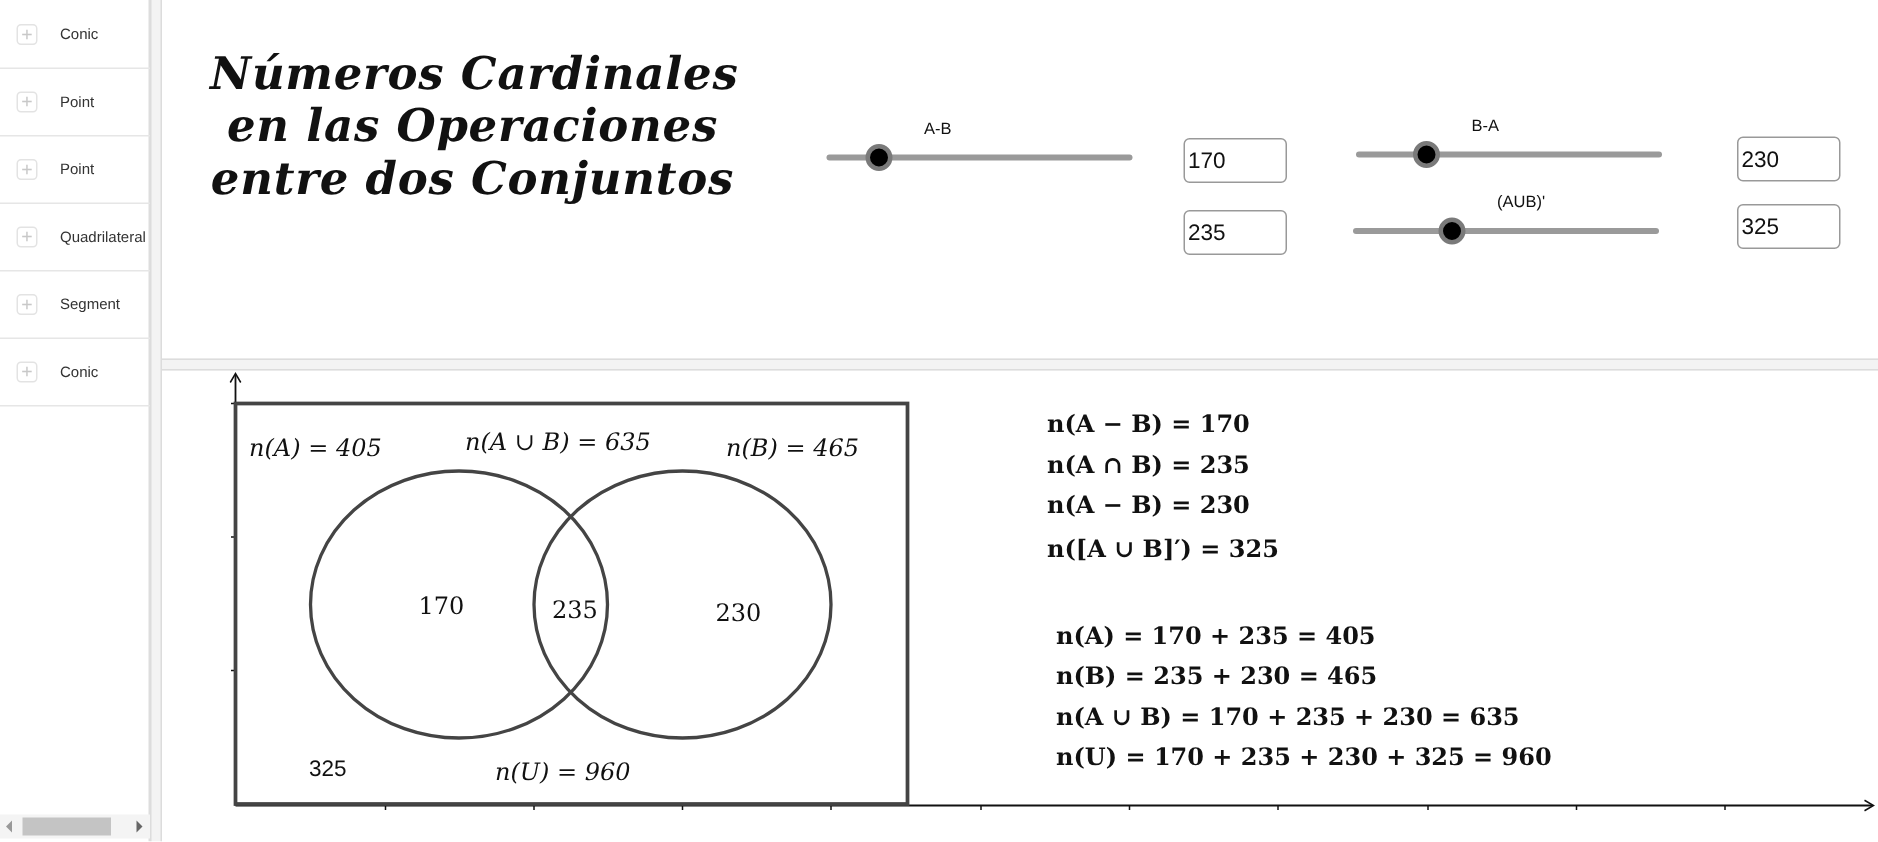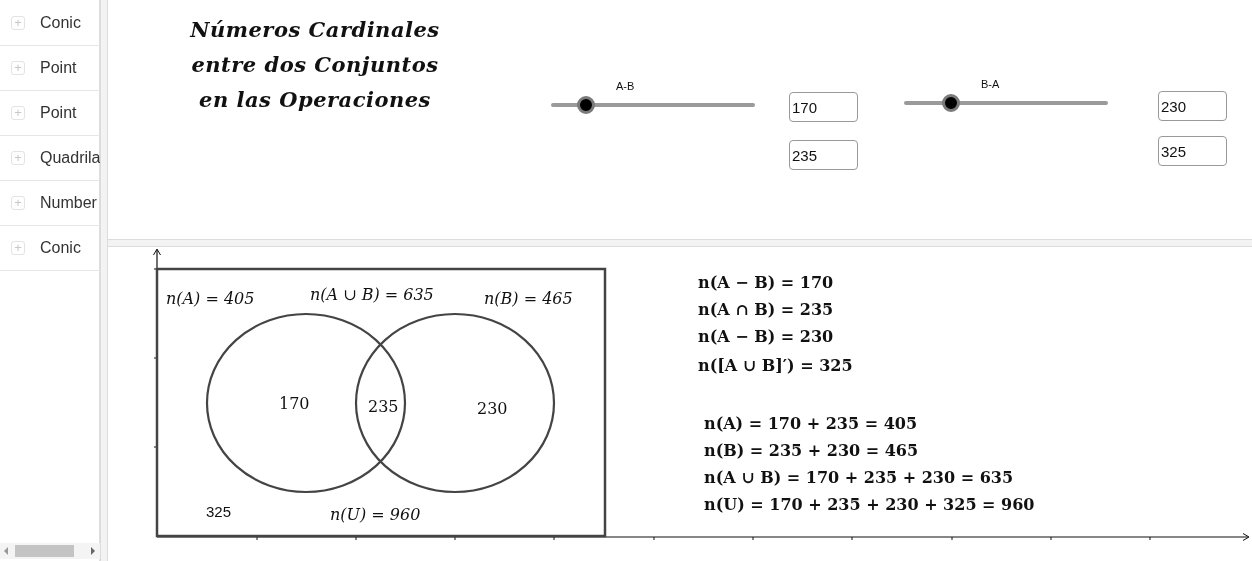--- a/index.html
+++ b/index.html
@@ -3,31 +3,31 @@
   <meta charset="utf-8">
   <style>
     * { box-sizing: border-box; margin: 0; padding: 0; }
     html, body { width: 1252px; height: 561px; overflow: hidden; background: #fff; font-family: "Liberation Sans", sans-serif; }
     #root { position: relative; width: 1252px; height: 561px; }
 
     
     .sidebar { position: absolute; left: 0; top: 0; width: 100px; height: 561px; background: #fff; border-right: 1px solid #ddd; }
     .side-item { position: absolute; left: 0; width: 100px; height: 45px; border-bottom: 1px solid #e6e6e6; display: flex; align-items: center; overflow: hidden; white-space: nowrap; }
     .side-plus { position: absolute; left: 11px; width: 14px; height: 14px; border: 1px solid #e3e3e3; border-radius: 3px; color: #c8c8c8; font-size: 13px; line-height: 12px; text-align: center; }
-    .side-label { position: absolute; left: 40px; font-size: 16px; color: #333; }
+    .side-label { position: absolute; left: 40px; font-size: 10px; color: #333; }
     .hscroll { position: absolute; left: 0; top: 543px; width: 100px; height: 16px; background: #f4f4f4; }
     .hscroll .arrow-l { position: absolute; left: 4px; top: 4px; width: 0; height: 0; border-top: 4px solid transparent; border-bottom: 4px solid transparent; border-right: 4px solid #999; }
     .hscroll .arrow-r { position: absolute; right: 5px; top: 4px; width: 0; height: 0; border-top: 4px solid transparent; border-bottom: 4px solid transparent; border-left: 4px solid #666; }
     .hscroll .thumb { position: absolute; left: 15px; top: 2px; width: 59px; height: 12px; background: #c4c4c4; }
 
     .vdivider { position: absolute; left: 100px; top: 0; width: 8px; height: 561px; background: #f3f3f3; border-left: 1px solid #dcdcdc; border-right: 1px solid #dcdcdc; }
     .hdivider { position: absolute; left: 108px; top: 239px; width: 1144px; height: 8px; background: #f3f3f3; border-top: 1px solid #dcdcdc; border-bottom: 1px solid #dcdcdc; }
 
     
-    .title { position: absolute; left: 140px; top: 12px; width: 350px; text-align: center; font-family: "DejaVu Serif", serif; font-style: italic; font-weight: bold; font-size: 21px; line-height: 35px; color: #111; letter-spacing: 0.5px; }
+    .title { position: absolute; left: 140px; top: 32px; width: 350px; text-align: center; font-family: "DejaVu Serif", serif; font-style: italic; font-weight: bold; font-size: 30px; line-height: 35px; color: #111; letter-spacing: 0.5px; }
     .title div { white-space: nowrap; }
 
     
     .slider { position: absolute; height: 40px; }
     .slider .slabel { position: absolute; font-size: 11px; color: #111; white-space: nowrap; margin-left: 41px; }
     .slider .track { position: absolute; height: 4px; background: #9a9a9a; border-radius: 2px; }
     .slider .knob { position: absolute; width: 18px; height: 18px; border-radius: 50%; background: #000; border: 3px solid #7a7a7a; }
     .num-input { position: absolute; width: 69px; height: 30px; border: 1px solid #999; border-radius: 4px; background: #fff; font-family: "Liberation Sans", sans-serif; font-size: 15px; padding-left: 2px; color: #111; }
 
     
@@ -54,58 +54,63 @@
     <div class="side-item" style="top:91px">
       <span class="side-plus">+</span>
       <span class="side-label">Point</span>
     </div>
     <div class="side-item" style="top:136px">
       <span class="side-plus">+</span>
       <span class="side-label">Quadrilateral</span>
     </div>
     <div class="side-item" style="top:181px">
       <span class="side-plus">+</span>
-      <span class="side-label">Number</span>
+      <span class="side-label">Segment</span>
     </div>
     <div class="side-item" style="top:226px">
       <span class="side-plus">+</span>
       <span class="side-label">Conic</span>
     </div>
     <div class="hscroll">
       <span class="arrow-l"></span>
       <span class="thumb"></span>
       <span class="arrow-r"></span>
     </div>
   </div>
 
   <div class="vdivider"></div>
   <div class="hdivider"></div>
 
   <div class="title">
     <div>Números Cardinales</div>
+    <div>en las Operaciones</div>
     <div>entre dos Conjuntos</div>
-    <div>en las Operaciones</div>
   </div>
 
   <div class="slider" style="left:549px; top:78px; width:210px;">
     <span class="slabel" style="left:26px; top:2px;">A-B</span>
     <span class="track" style="left:2px; top:25px; width:204px;"></span>
     <span class="knob" style="left:28px; top:18px;"></span>
   </div>
   <input class="num-input" style="left: 789px; top: 92px;" value="170">
 
   <input class="num-input" style="left: 789px; top: 140px;" value="235">
 
   <div class="slider" style="left:902px; top:76px; width:210px;">
     <span class="slabel" style="left:38px; top:2px;text-align:center;">B-A</span>
     <span class="track" style="left:2px; top:25px; width:204px;"></span>
     <span class="knob" style="left:40px; top:18px;"></span>
   </div>
   <input class="num-input" style="left: 1158px; top: 91px;" value="230">
 
+  <div class="slider" style="left:900px; top:127px; width:210px;">
+    <span class="slabel" style="left:57px; top:2px;">(AUB)'</span>
+    <span class="track" style="left:2px; top:25px; width:204px;"></span>
+    <span class="knob" style="left:59px; top:18px;"></span>
+  </div>
   <input class="num-input" style="left: 1158px; top: 136px;" value="325">
 
   <svg class="gfx" width="1144" height="314" viewBox="108 247 1144 314">
 
     <g>
       <line x1="157" y1="537" x2="157" y2="250" stroke="#111" stroke-width="1.2"></line>
       <path d="M153.5 255 L157 249 L160.5 255" fill="none" stroke="#111" stroke-width="1"></path>
       <line x1="157" y1="537" x2="1248" y2="537" stroke="#111" stroke-width="1.2"></line>
       <path d="M1243 533.5 L1249 537 L1243 540.5" fill="none" stroke="#111" stroke-width="1"></path>
       <g stroke="#111" stroke-width="1">

